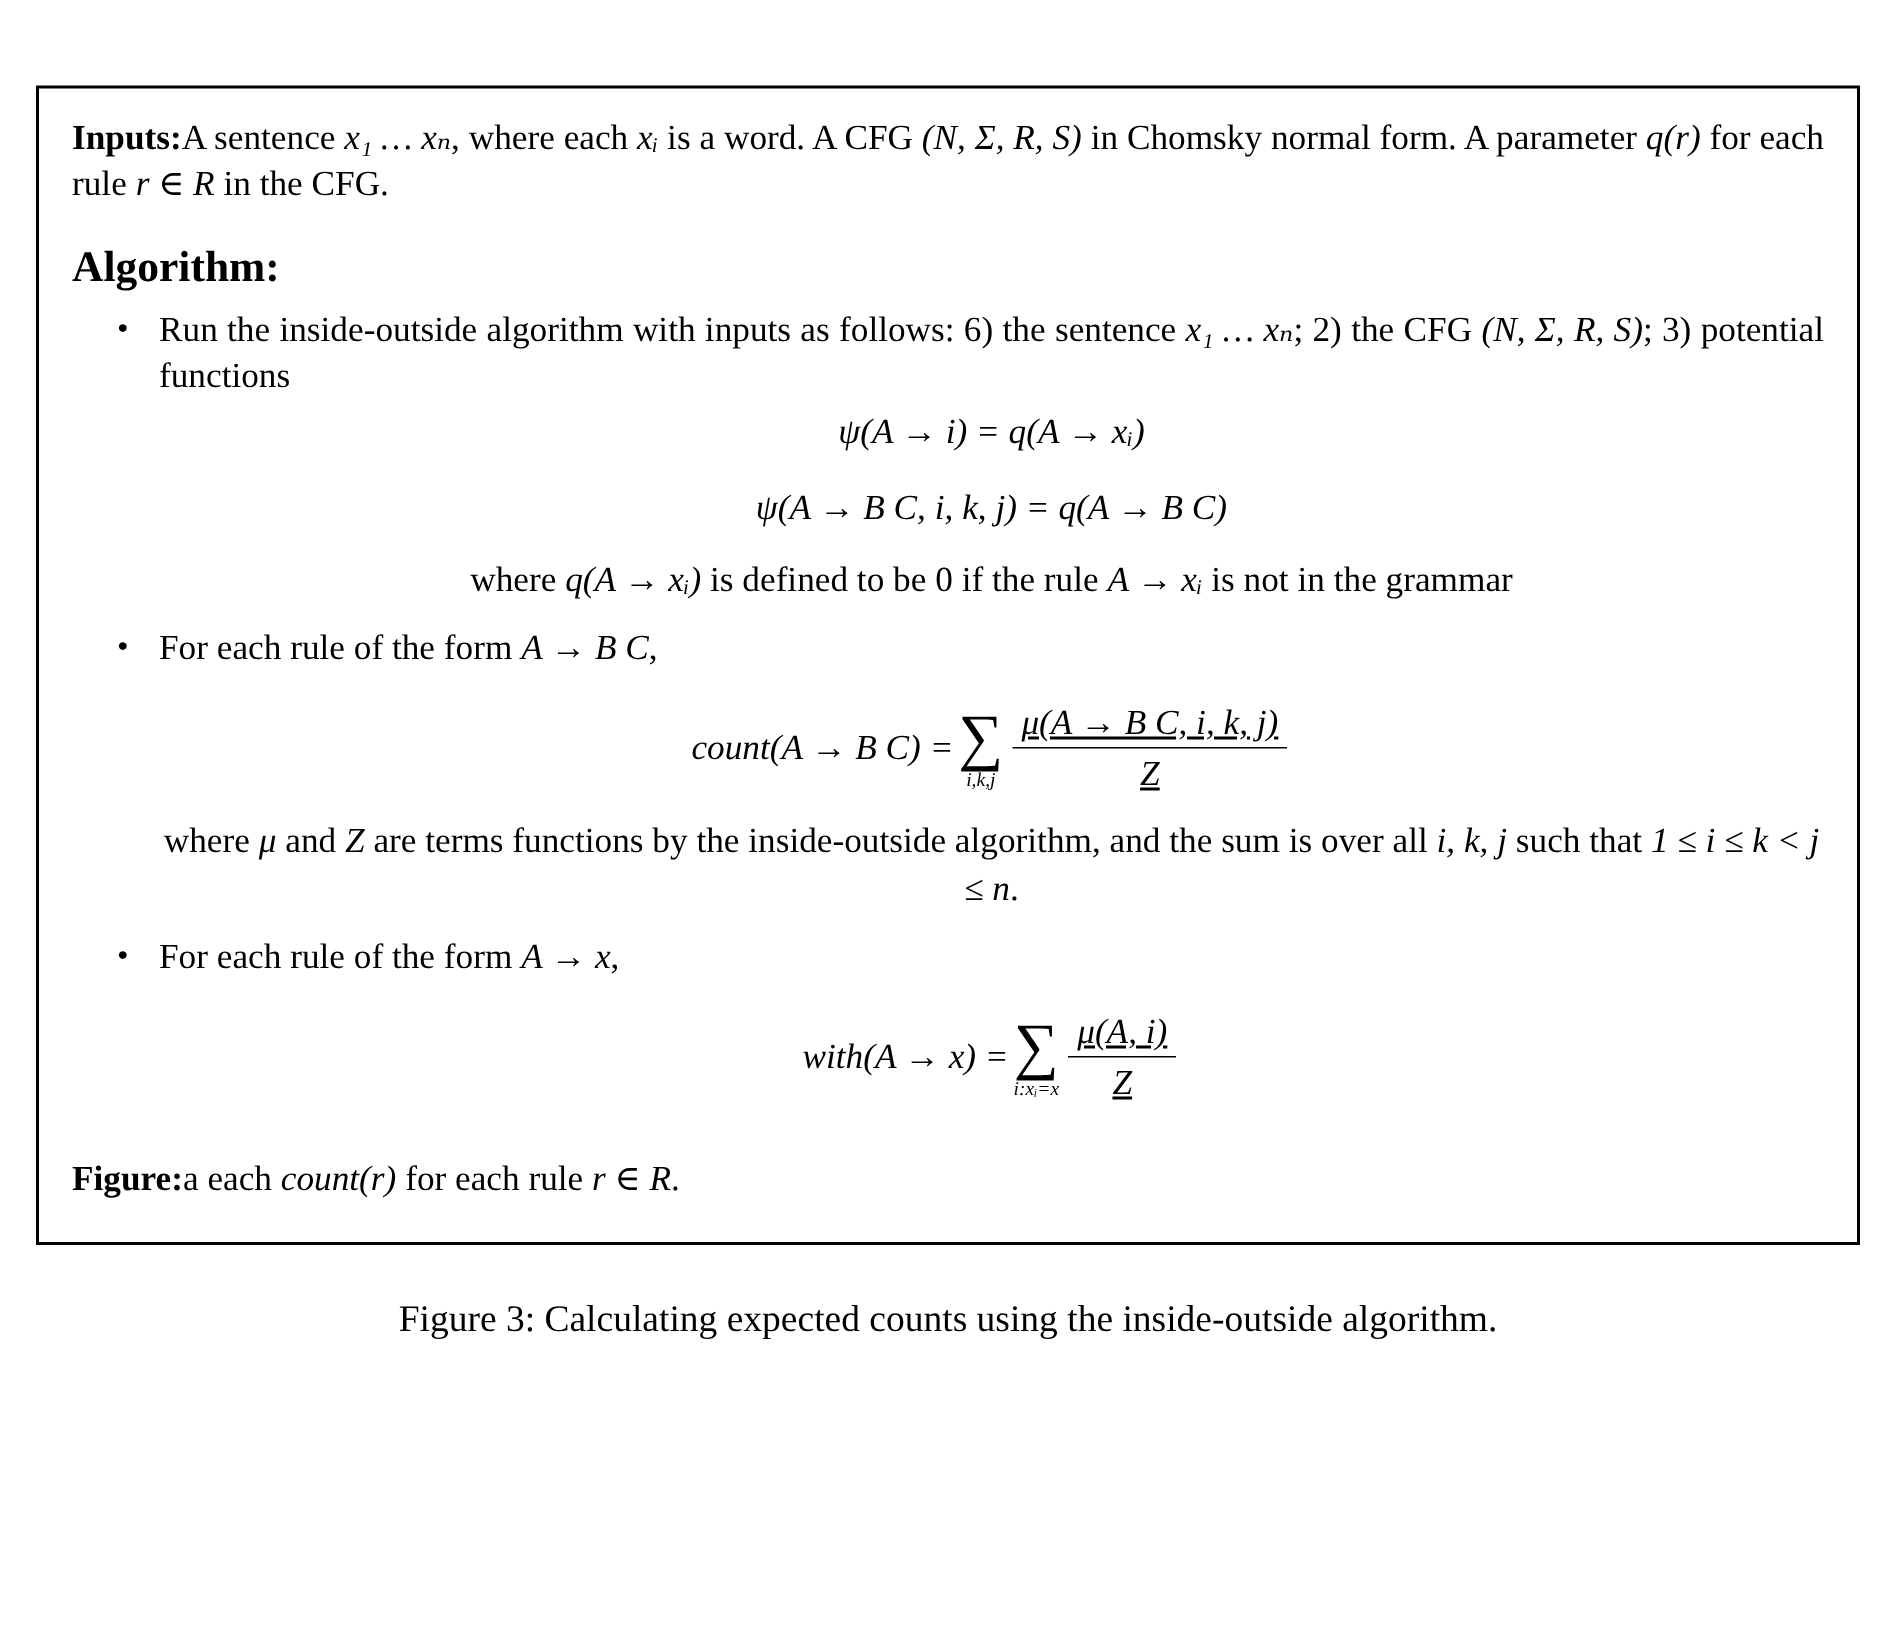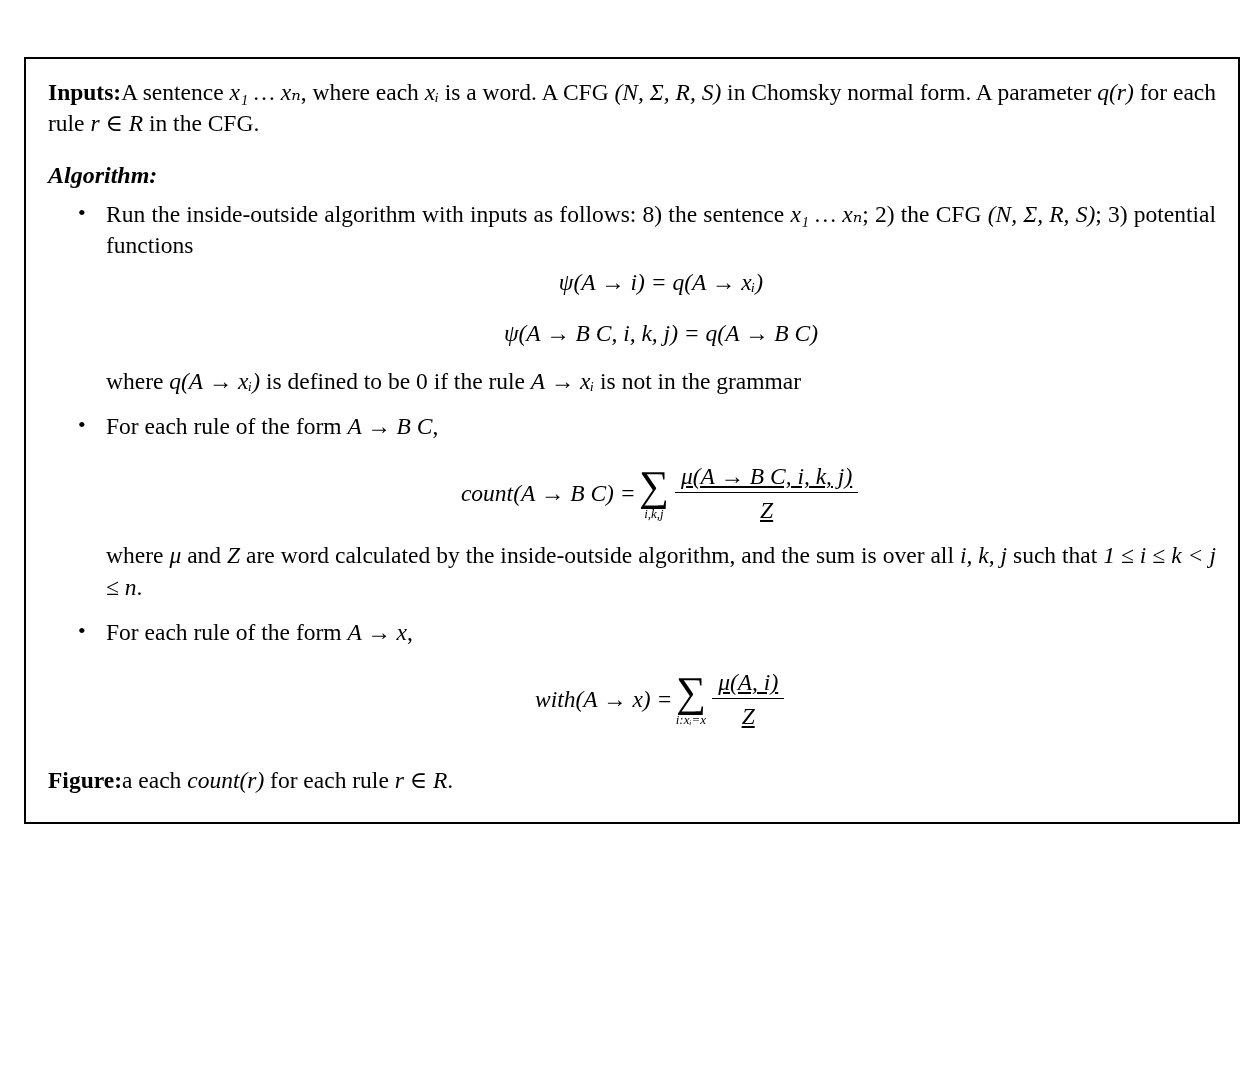--- a/index.html
+++ b/index.html
@@ -33,24 +33,23 @@
   .para {
     font-size: 23.5px;
     line-height: 1.33;
     text-align: justify;
     margin: 0 0 10px 0;
   }
   .bold {
     font-weight: bold;
   }
   .section-head {
-    font-size: 24px;
+    font-size: 29px;
     font-weight: bold;
     margin: 22px 0 10px 0;
-    font-style: italic;
   }
   ul.algo {
     list-style: none;
     margin: 0;
     padding: 0 0 0 58px;
   }
   ul.algo > li {
     position: relative;
     margin: 0 0 14px 0;
     font-size: 23.5px;
@@ -71,20 +70,21 @@
     text-align: center;
     margin: 20px 0 16px 0;
     font-size: 23.5px;
   }
   .eq.tight {
     margin: 6px 0 16px 0;
   }
   .note {
     margin: 4px 0 0 0;
     font-size: 23.5px;
+    text-align: center;
   }
   
   .mi {
     font-family: "Liberation Serif", "DejaVu Serif", serif;
     font-style: italic;
   }
   .frac {
     display: inline-block;
     vertical-align: middle;
     text-align: center;
@@ -144,42 +144,42 @@
     <p class="para">
       <span class="bold">Inputs:</span><span>A sentence </span><span class="mi">x₁ … xₙ</span><span>, where each </span><span class="mi">xᵢ</span><span> is a word. A CFG </span><span class="mi">(N, Σ, R, S)</span><span> in Chomsky normal form. A parameter </span><span class="mi">q(r)</span><span> for each rule </span><span class="mi">r ∈ R</span><span> in the CFG.</span>
     </p>
 
     <div class="section-head">Algorithm:</div>
 
     <ul class="algo">
 
       <li>
         <div class="just">
-          <span>Run the inside-outside algorithm with inputs as follows: 8) the sentence </span><span class="mi">x₁ … xₙ</span><span>; 2) the CFG </span><span class="mi">(N, Σ, R, S)</span><span>; 3) potential functions</span>
+          <span>Run the inside-outside algorithm with inputs as follows: 6) the sentence </span><span class="mi">x₁ … xₙ</span><span>; 2) the CFG </span><span class="mi">(N, Σ, R, S)</span><span>; 3) potential functions</span>
         </div>
 
         <div class="eq tight mi">ψ(A → i) = q(A → xᵢ)</div>
         <div class="eq mi">ψ(A → B C, i, k, j) = q(A → B C)</div>
 
         <div class="note">
           <span>where </span><span class="mi">q(A → xᵢ)</span><span> is defined to be 0 if the rule </span><span class="mi">A → xᵢ</span><span> is not in the grammar</span>
         </div>
       </li>
 
       <li>
         <div>
           <span>For each rule of the form </span><span class="mi">A → B C</span><span>,</span>
         </div>
 
         <div class="eq">
           <span class="mid mi">count(A → B C) =</span><span class="sum"><span class="sym">∑</span><span class="lim">i,k,j</span></span><span class="frac mi"><span class="num">μ(A → B C, i, k, j)</span><span class="den">Z</span></span>
         </div>
 
         <div class="note just">
-          <span>where </span><span class="mi">μ</span><span> and </span><span class="mi">Z</span><span> are word calculated by the inside-outside algorithm, and the sum is over all </span><span class="mi">i, k, j</span><span> such that </span><span class="mi">1 ≤ i ≤ k &lt; j ≤ n</span><span>.</span>
+          <span>where </span><span class="mi">μ</span><span> and </span><span class="mi">Z</span><span> are terms functions by the inside-outside algorithm, and the sum is over all </span><span class="mi">i, k, j</span><span> such that </span><span class="mi">1 ≤ i ≤ k &lt; j ≤ n</span><span>.</span>
         </div>
       </li>
 
       <li>
         <div>
           <span>For each rule of the form </span><span class="mi">A → x</span><span>,</span>
         </div>
 
         <div class="eq">
           <span class="mid mi">with(A → x) =</span><span class="sum"><span class="sym">∑</span><span class="lim">i:xᵢ=x</span></span><span class="frac mi"><span class="num">μ(A, i)</span><span class="den">Z</span></span>
@@ -188,14 +188,15 @@
     </ul>
 
     <div class="spacer-bottom"></div>
 
     <p class="para">
       <span class="bold">Figure:</span><span>a each </span><span class="mi">count(r)</span><span> for each rule </span><span class="mi">r ∈ R</span><span>.</span>
     </p>
 
   </div>
 
+  <div class="caption">Figure 3: Calculating expected counts using the inside-outside algorithm.</div>
 
 </div>
 
 </body></html>

